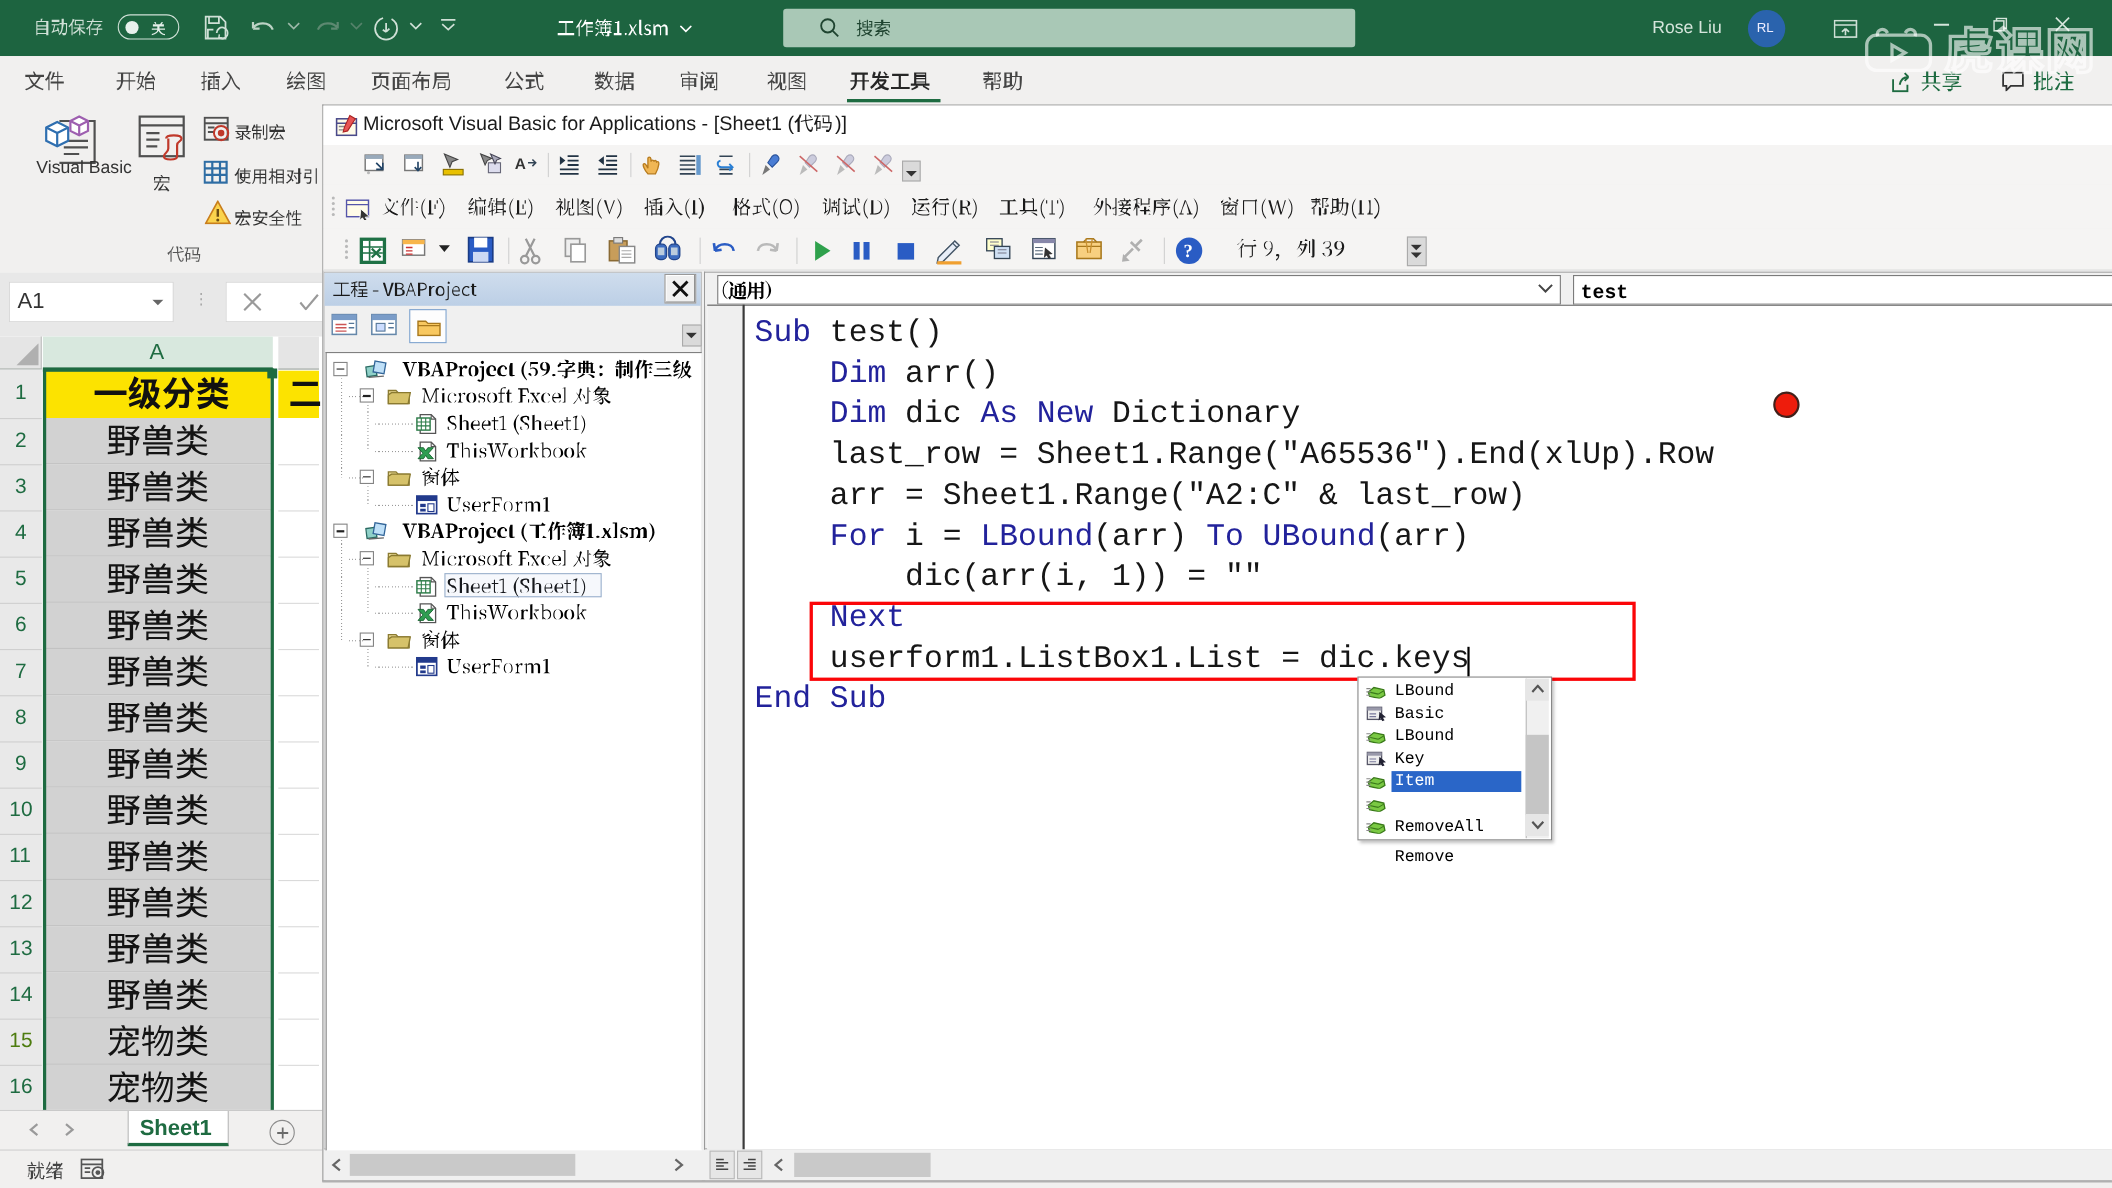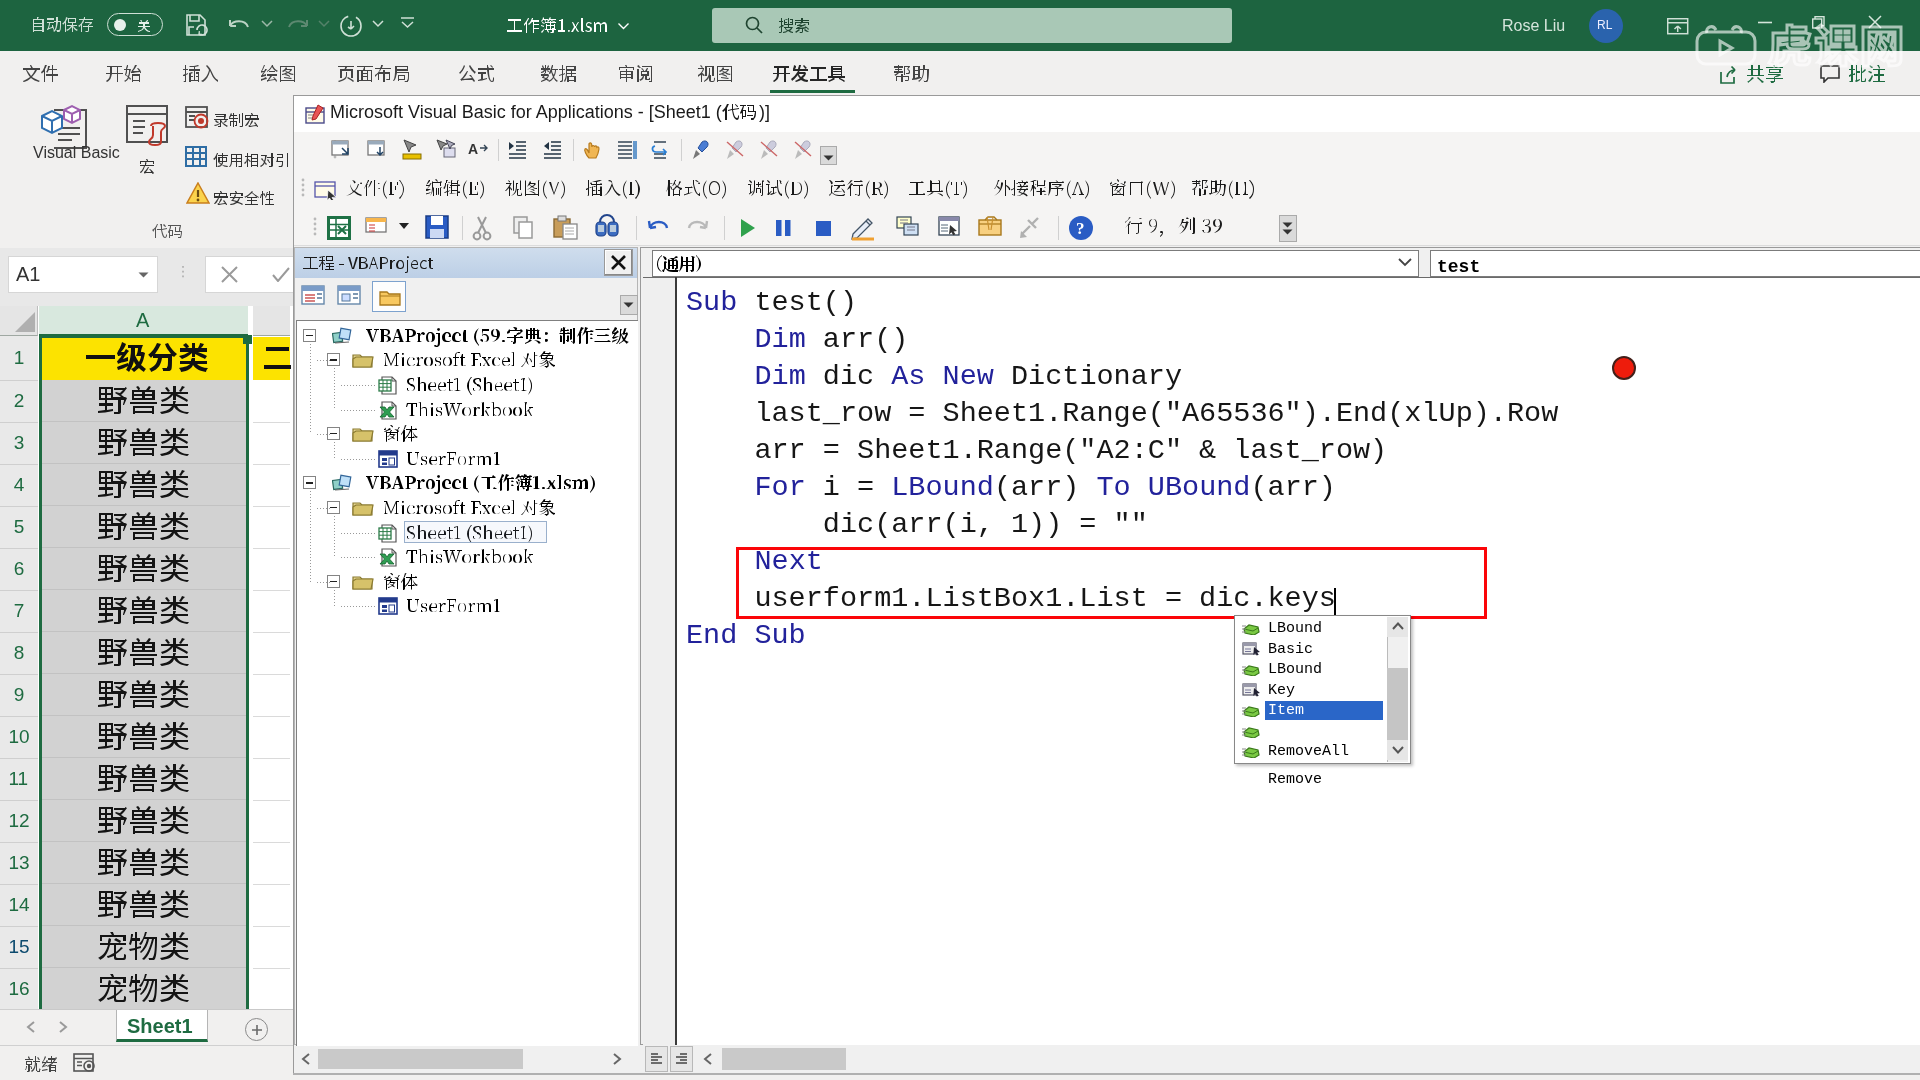--- a/index.html
+++ b/index.html
@@ -292,21 +292,21 @@
 <div style="position:absolute;left:8.455px;top:726px;white-space:pre;font:19px 'Liberation Sans',sans-serif;color:#1e6b41;">10</div>
 <div style="position:absolute;left:0;top:758px;width:38px;height:1px;background:#cfcfcf"></div>
 <div style="position:absolute;left:8.455px;top:768px;white-space:pre;font:19px 'Liberation Sans',sans-serif;color:#1e6b41;">11</div>
 <div style="position:absolute;left:0;top:800px;width:38px;height:1px;background:#cfcfcf"></div>
 <div style="position:absolute;left:8.455px;top:810px;white-space:pre;font:19px 'Liberation Sans',sans-serif;color:#1e6b41;">12</div>
 <div style="position:absolute;left:0;top:842px;width:38px;height:1px;background:#cfcfcf"></div>
 <div style="position:absolute;left:8.455px;top:852px;white-space:pre;font:19px 'Liberation Sans',sans-serif;color:#1e6b41;">13</div>
 <div style="position:absolute;left:0;top:884px;width:38px;height:1px;background:#cfcfcf"></div>
 <div style="position:absolute;left:8.455px;top:894px;white-space:pre;font:19px 'Liberation Sans',sans-serif;color:#1e6b41;">14</div>
 <div style="position:absolute;left:0;top:926px;width:38px;height:1px;background:#cfcfcf"></div>
-<div style="position:absolute;left:8.455px;top:936px;white-space:pre;font:19px 'Liberation Sans',sans-serif;color:#0c4a6e;">15</div>
+<div style="position:absolute;left:8.455px;top:936px;white-space:pre;font:19px 'Liberation Sans',sans-serif;color:#4d7c0f;">15</div>
 <div style="position:absolute;left:0;top:968px;width:38px;height:1px;background:#cfcfcf"></div>
 <div style="position:absolute;left:8.455px;top:977.5px;white-space:pre;font:19px 'Liberation Sans',sans-serif;color:#1e6b41;">16</div>
 <div style="position:absolute;left:0;top:1009px;width:38px;height:1px;background:#cfcfcf"></div>
 <div style="position:absolute;left:41px;top:337px;width:205px;height:43px;background:#fce300;"></div>
 <div style="position:absolute;left:253px;top:337px;width:37px;height:43px;background:#fce300;"></div>
 <svg style="position:absolute;left:85.0px;top:333.0px;overflow:visible" width="126" height="47">
     <use href="#g22" fill="#111"></use>
   </svg>
 <svg style="position:absolute;left:262.0px;top:333.0px;overflow:visible" width="33" height="47">
     <use href="#g23" fill="#111"></use>

